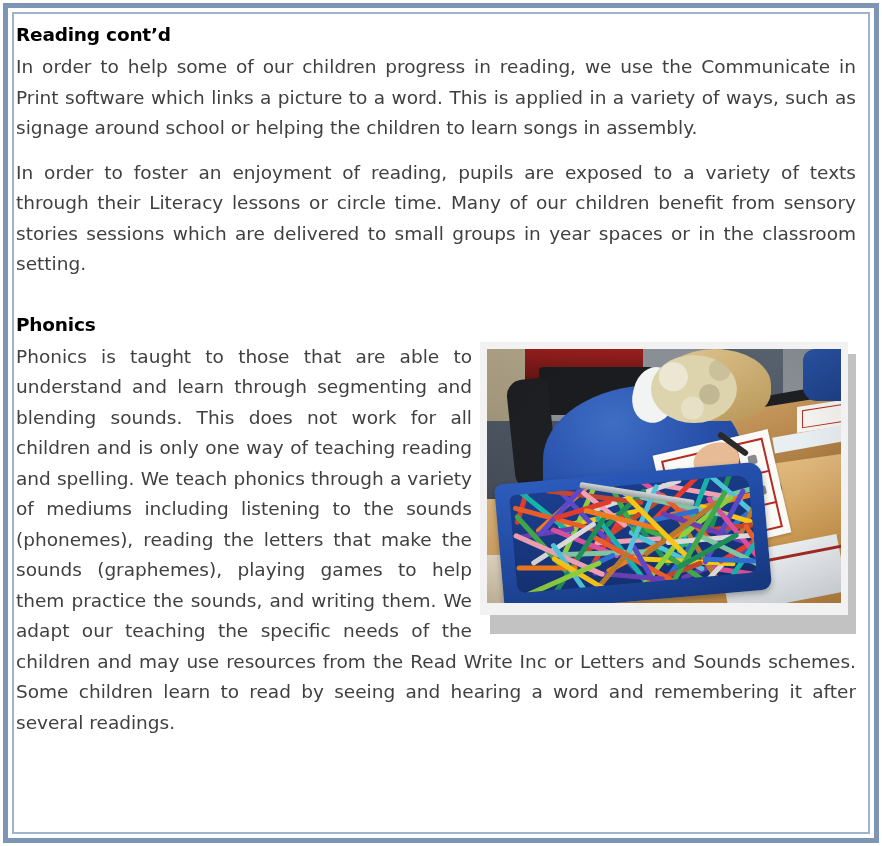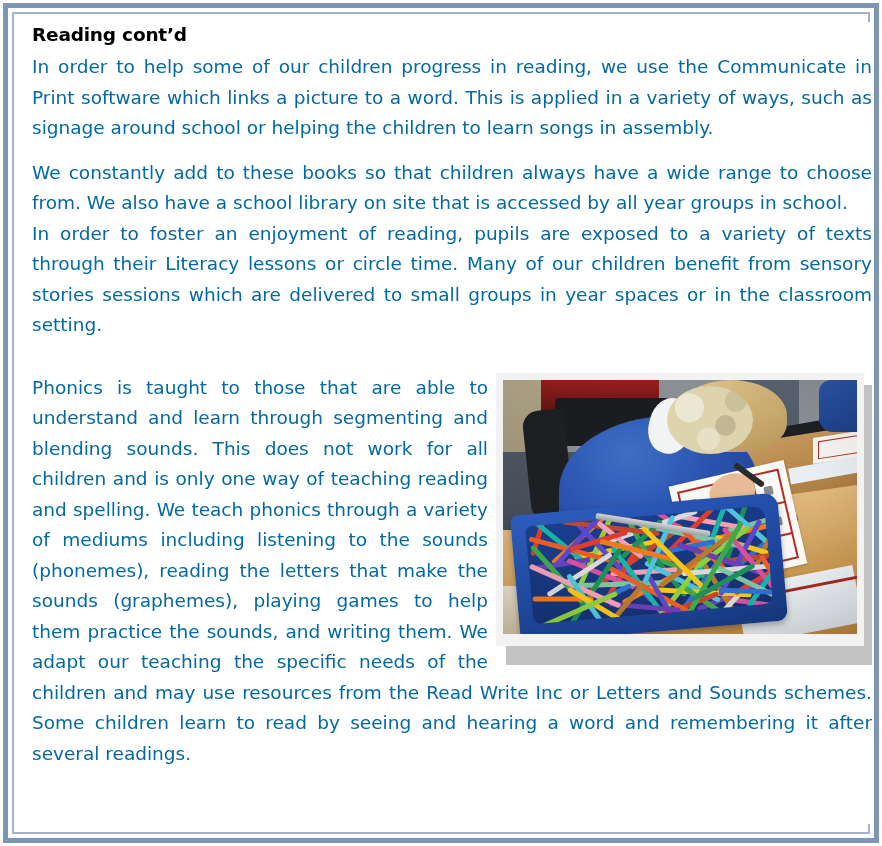--- a/index.html
+++ b/index.html
@@ -32,30 +32,30 @@
     position: absolute;
     left: 12px; top: 12px;
     width: 858px; height: 822px;
     border: 2px solid #9fb3cc;
     background: #ffffff;
   }
 
   
   #content {
     position: absolute;
-    left: 32px; top: 22px;
+    left: 16px; top: 22px;
     width: 840px;
     height: 802px;
     background: #ffffff;
     overflow: hidden;
   }
 
   .doc-text {
     font-family: "DejaVu Sans", "Liberation Sans", sans-serif;
-    color: #0369a1;
+    color: #404040;
     font-size: 18.5px;
     line-height: 30.5px;
     text-align: justify;
     text-justify: inter-word;
   }
 
   h3.heading {
     font-family: "DejaVu Sans", "Liberation Sans", sans-serif;
     font-weight: bold;
     font-size: 18.5px;
@@ -199,26 +199,26 @@
 
   <div class="frame-outer"></div>
   <div class="frame-inner"></div>
 
   <div id="content">
 
     <h3 class="heading">Reading cont’d</h3>
 
     <p class="doc-text para">In order to help some of our children progress in reading, we use the Communicate in Print software which links a picture to a word. This is applied in a variety of ways, such as signage around school or helping the children to learn songs in assembly.</p>
 
-    <p class="doc-text para nogap">We constantly add to these books so that children always have a wide range to choose from. We also have a school library on site that is accessed by all year groups in school.</p>
 
     <p class="doc-text para">In order to foster an enjoyment of reading, pupils are exposed to a variety of texts through their Literacy lessons or circle time. Many of our children benefit from sensory stories sessions which are delivered to small groups in year spaces or in the classroom setting.</p>
 
     <div style="height:18px"></div>
 
+    <h3 class="heading">Phonics</h3>
 
     <div class="clearfix">
 
       <figure class="photo-wrap" style="margin:0 0 6px 8px;">
         <div class="photo-shadow"></div>
         <div class="photo-frame">
           <div class="photo" role="img" aria-label="Child in blue school uniform sitting at a wooden classroom desk writing on a red-gridded phonics worksheet, with a blue tray full of coloured felt-tip pens in the foreground; the child's face is obscured by a blurred oval.">
 
             <div class="ph-wallL"></div>
             <div class="ph-carpetTL"></div>

